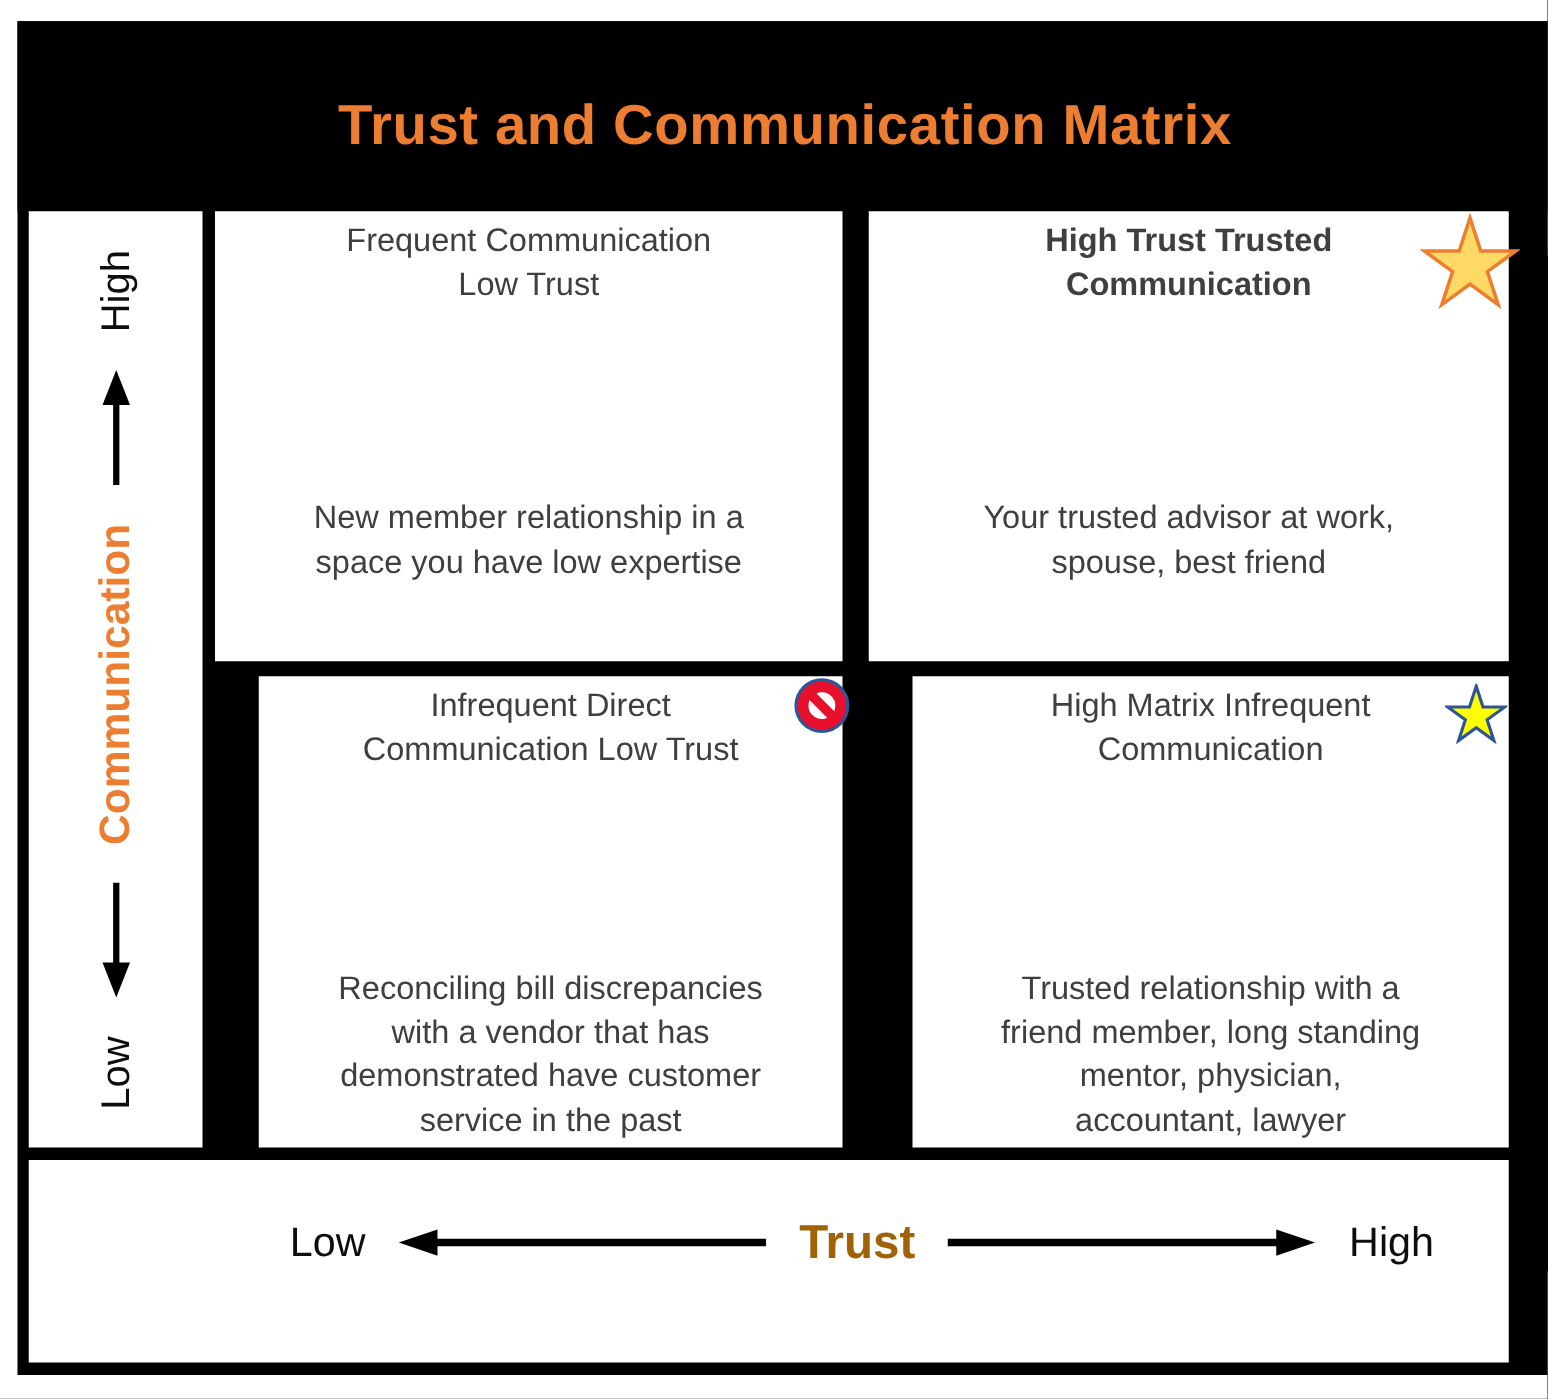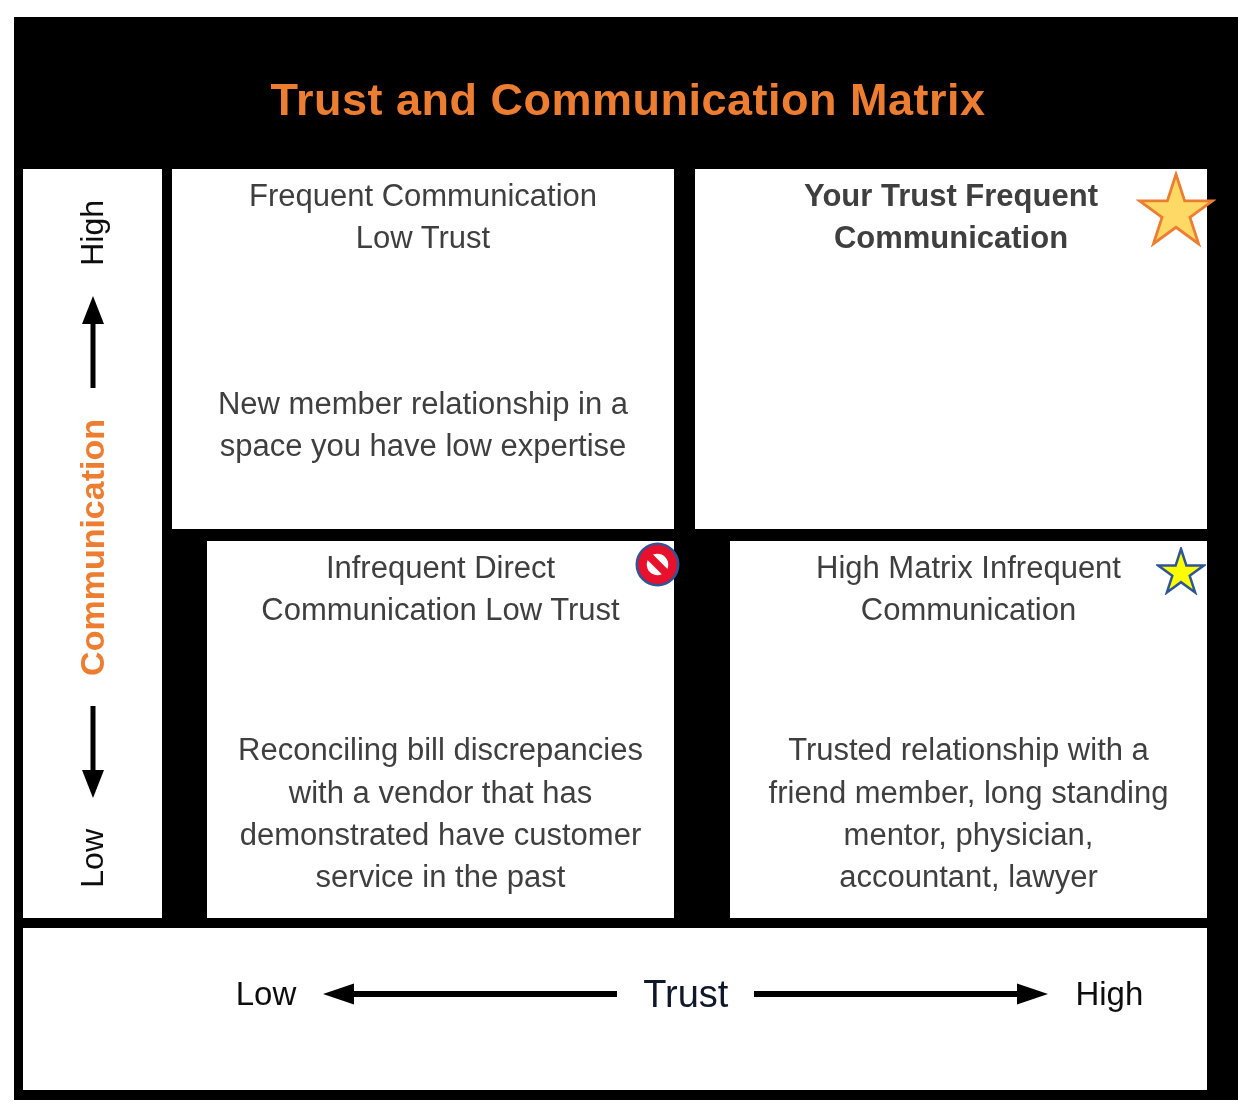--- a/index.html
+++ b/index.html
@@ -29,37 +29,37 @@
   .axis-end-label  { font-size:32px; color:#0d0d0d; }
   .axis-main-label { font-size:34px; font-weight:bold; color:#ED7D31; }
 
   
   .quadrant { background:#ffffff; position:relative; overflow:visible;
               display:flex; flex-direction:column; justify-content:space-between;
               text-align:center; color:#3F3F3F; }
   .q1 { grid-area:1/3/2/4; } .q2 { grid-area:1/5/2/6; }
   .q3 { grid-area:3/3/4/4; } .q4 { grid-area:3/5/4/6; }
   .q-top    { padding:6px 8px 62px 8px; }
-  .q-bottom { padding:6px 8px 20px 8px;margin-left:35px; }
-  .q-heading, .q-body { font-size:31px; line-height:1.36; white-space:pre-line; }
+  .q-bottom { padding:6px 8px 4px 8px;margin-left:35px; }
+  .q-heading, .q-body { font-size:26px; line-height:1.36; white-space:pre-line; }
   .q-heading.bold { font-weight:bold; }
 
   
   .star-large { position:absolute; top:2px;  right:-9px; width:80px; height:77px; z-index:5; }
   .star-small { position:absolute; top:6px;  right:1px;  width:50px; height:48px; z-index:5; }
   .no-entry   { position:absolute; top:1px;  right:-6px; width:45px; height:45px; z-index:5; }
 
   
   .trust-band {
     position:absolute; top:911px; left:9px; width:1184px; height:162px; background:#ffffff;
     display:flex; align-items:center; justify-content:center; gap:26px;
     padding-left:149px; padding-bottom:30px; box-sizing:border-box;
   }
   .x-end-label  { font-size:33px; color:#0d0d0d; }
-  .x-main-label { font-size:38px; font-weight:normal; color:#0f172a; }
+  .x-main-label { font-size:38px; font-weight:bold; color:#a16207; }
   .arrow-svg { display:block; }
 </style>
 </head>
 <body>
 
 <div class="figure">
 
   <div class="header">
     <div class="title">Trust and Communication Matrix</div>
   </div>
@@ -84,22 +84,24 @@
       <div class="q-heading">Frequent Communication
 Low Trust</div>
       <div class="q-body">New member relationship in a
 space you have low expertise</div>
     </div>
 
     <div class="quadrant q2 q-top">
       <svg class="star-large" viewBox="0 0 100 96">
         <polygon points="50,4 60.8,37.2 95.7,37.2 67.4,57.7 78.2,90.8 50,70.3 21.8,90.8 32.6,57.7 4.4,37.2 39.2,37.2" fill="#FFD966" stroke="#ED7D31" stroke-width="3.5" stroke-linejoin="miter"></polygon>
       </svg>
-      <div class="q-heading bold">Your Trust Frequent
+      <div class="q-heading bold">High Trust Trusted
 Communication</div>
+      <div class="q-body">Your trusted advisor at work,
+spouse, best friend</div>
     </div>
 
     <div class="quadrant q3 q-bottom">
       <svg class="no-entry" viewBox="0 0 44 44">
         <circle cx="22" cy="22" r="21.5" fill="#2F5597"></circle>
         <circle cx="22" cy="22" r="19" fill="#E8112D"></circle>
         <circle cx="22" cy="22" r="10.5" fill="#ffffff"></circle>
         <line x1="10.5" y1="10.5" x2="33.5" y2="33.5" stroke="#E8112D" stroke-width="7.5"></line>
       </svg>
       <div class="q-heading">Infrequent Direct

